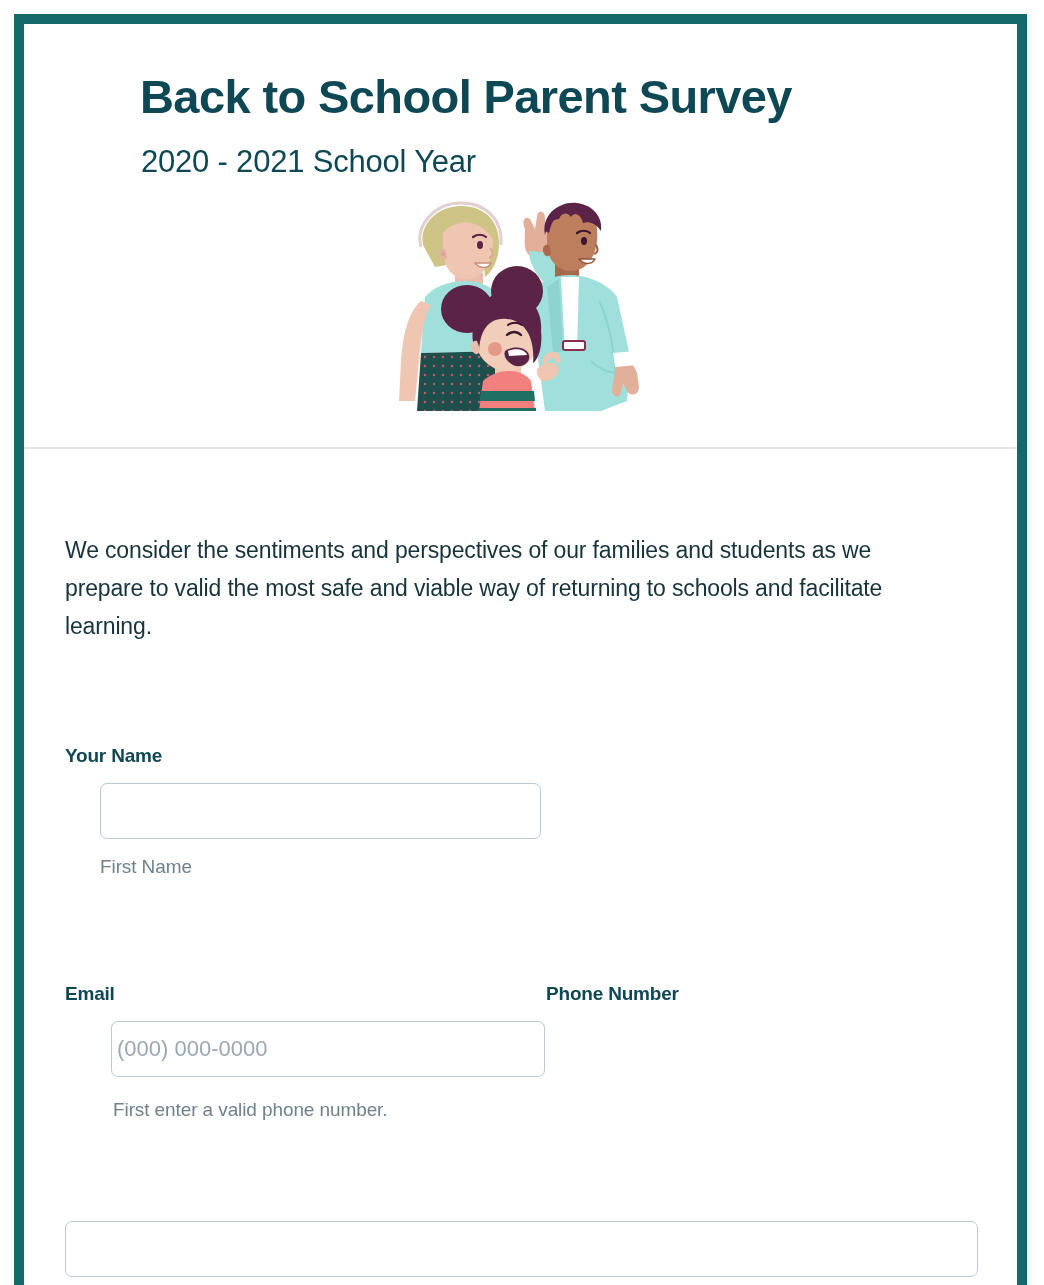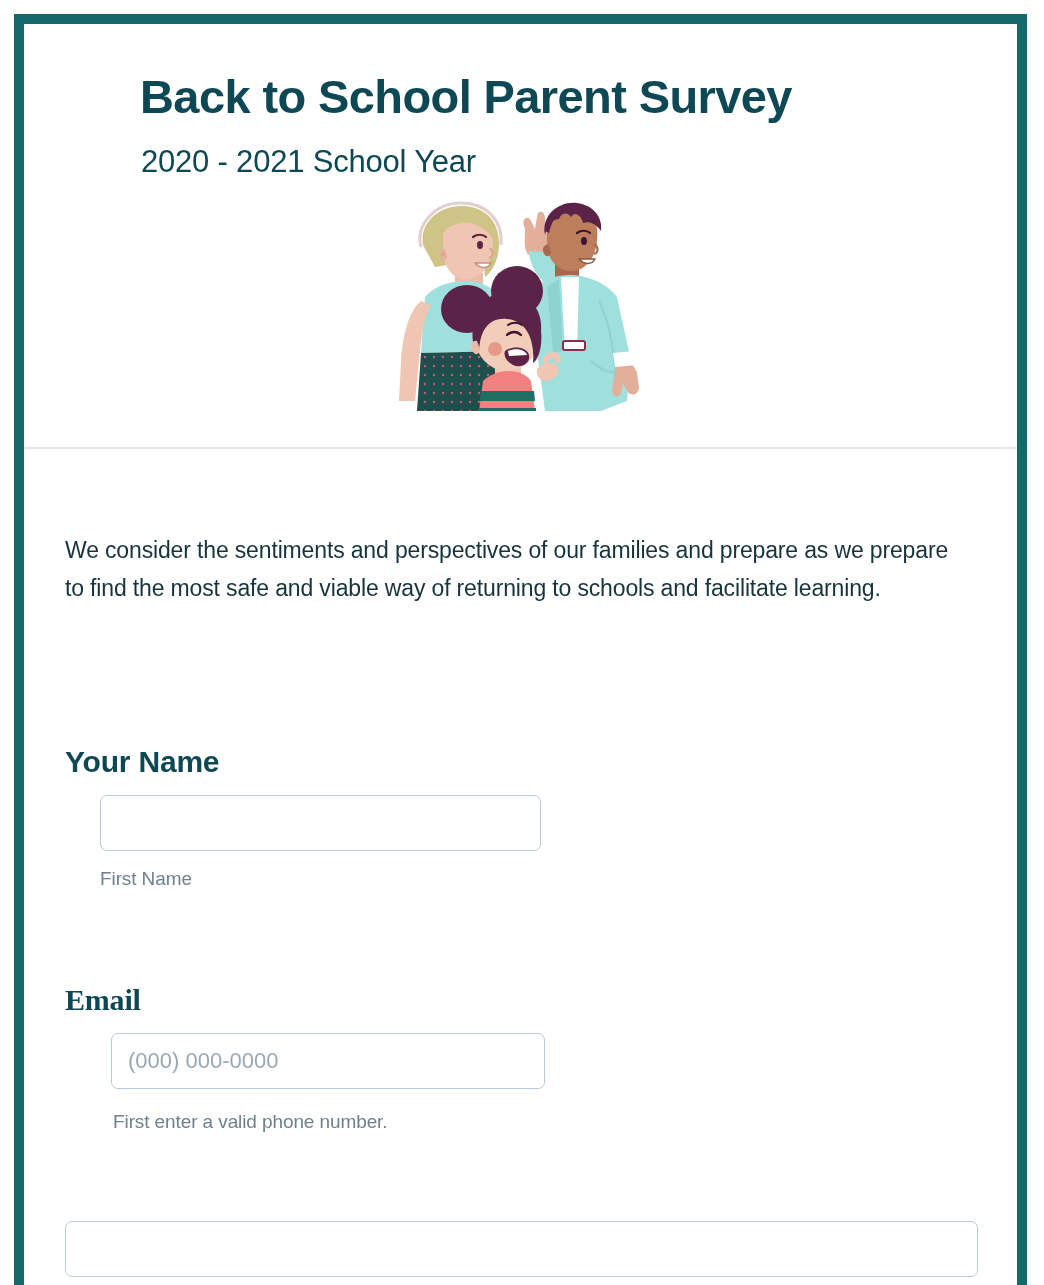--- a/index.html
+++ b/index.html
@@ -114,21 +114,21 @@
     font-size: 23px;
     line-height: 38px;
     color: #17333c;
     letter-spacing: -0.15px;
   }
 
   
   .field-group { position: absolute; }
 
   .field-label {
-    font-size: 30px;
+    font-size: 19px;
     font-weight: 700;
     color: #0e4854;
     letter-spacing: -0.2px;
     margin-bottom: 16px;
     display: block;
   }
 
   .input-row {
     display: flex;
   }
@@ -136,21 +136,21 @@
   .input-cell { display: flex; flex-direction: column; margin-left: 35px; }
 
   .text-input {
     height: 56px;
     border: 1px solid #bcc8d3;
     border-radius: 7px;
     background: #ffffff;
     font-family: "Liberation Sans", sans-serif;
     font-size: 22px;
     color: #17333c;
-    padding: 0 16px;
+    padding: 0 5px;
     outline: none;
     letter-spacing: -0.2px;
   }
   .text-input::placeholder {
     color: #9aa8b4;
     letter-spacing: 0;
   }
 
   .sublabel {
     margin-top: 17px;
@@ -164,21 +164,20 @@
   #group-name .cell-first { width: 441px; }
   #group-name .cell-last  { width: 437px; margin-left: 37px; }
 
   
   #group-contact { left: 41px; top: 534px; width: 915px; }
   #group-contact .cell-email { width: 435px; }
   #group-contact .cell-phone { width: 434px; margin-left: 46px; }
   #group-contact .two-labels {
     display: flex;
     margin-bottom: 0;
-    font-family: Liberation Serif, serif;
   }
   #group-contact .two-labels .lbl-email { width: 435px; }
   #group-contact .two-labels .lbl-phone { width: 434px; margin-left: 46px; }
   #group-contact .sublabel { margin-top: 22px; }
   #group-contact .cell-email .sublabel { margin-left: 6px; }
   #group-contact .cell-phone .sublabel { margin-left: 2px; }
 
   
   #group-address { left: 41px; top: 772px; width: 915px; }
   #group-address .text-input { width: 913px; }
@@ -298,37 +297,38 @@
           <path d="M142 168 C150 160 160 160 163 166 C166 172 160 178 152 180 C146 181 141 176 142 168 Z" fill="#efc6b2"></path>
           <path d="M150 160 C154 152 162 152 163 159" fill="none" stroke="#efc6b2" stroke-width="6" stroke-linecap="round"></path>
         </svg>
       </div>
 
       <div class="header-divider"></div>
     </div>
 
     <div class="body-area">
 
-      <p class="intro-text">We consider the sentiments and perspectives of our families and prepare as we prepare to find the most safe and viable way of returning to schools and facilitate learning.</p>
+      <p class="intro-text">We consider the sentiments and perspectives of our families and students as we prepare to valid the most safe and viable way of returning to schools and facilitate learning.</p>
 
       <div class="field-group" id="group-name">
         <span class="field-label">Your Name</span>
 
         <div class="input-row">
           <div class="input-cell cell-first">
             <input class="text-input" type="text" placeholder="" style="">
             <span class="sublabel">First Name</span>
           </div>
 
         </div>
       </div>
 
       <div class="field-group" id="group-contact">
         <div class="two-labels">
           <span class="field-label lbl-email">Email</span>
+          <span class="field-label lbl-phone">Phone Number</span>
         </div>
 
         <div class="input-row">
 
           <div class="input-cell cell-phone">
             <input class="text-input" type="tel" placeholder="(000) 000-0000" style="">
             <span class="sublabel">First enter a valid phone number.</span>
           </div>
         </div>
       </div>

